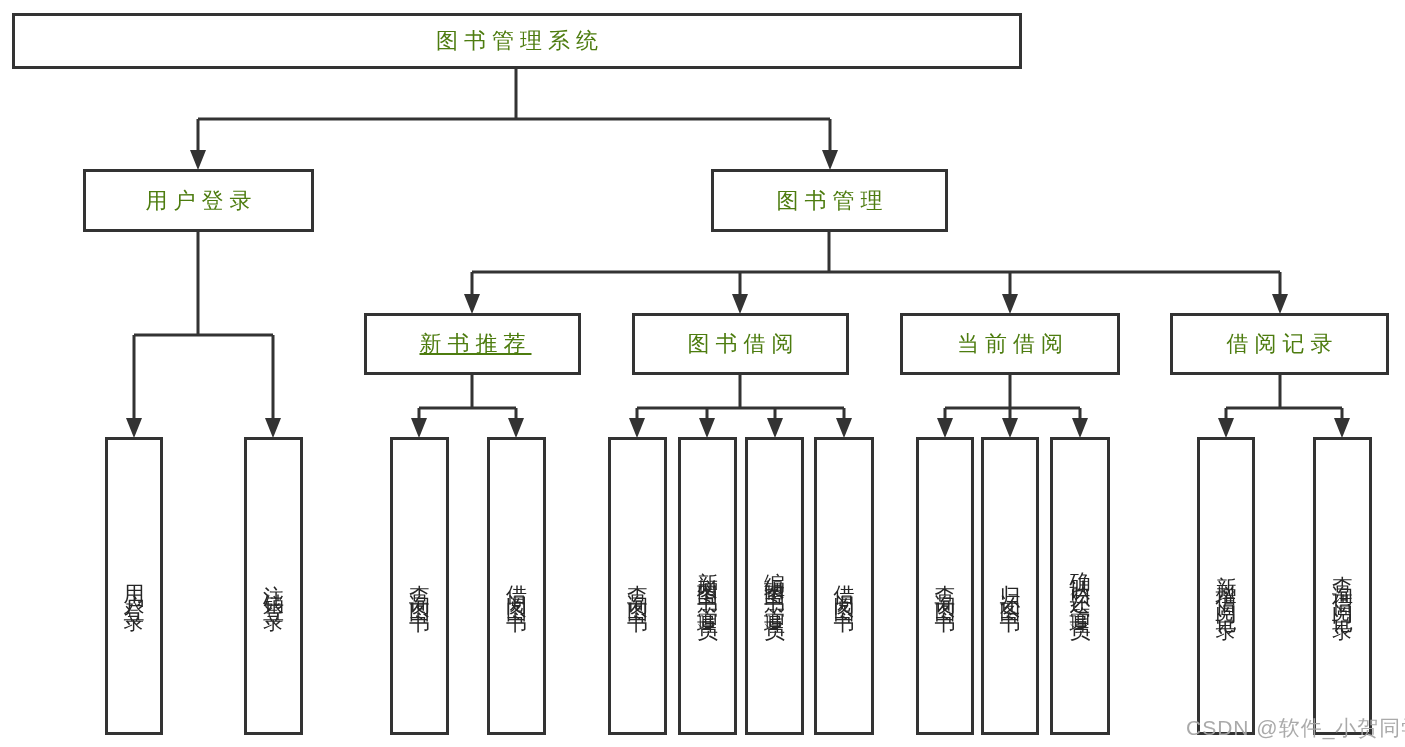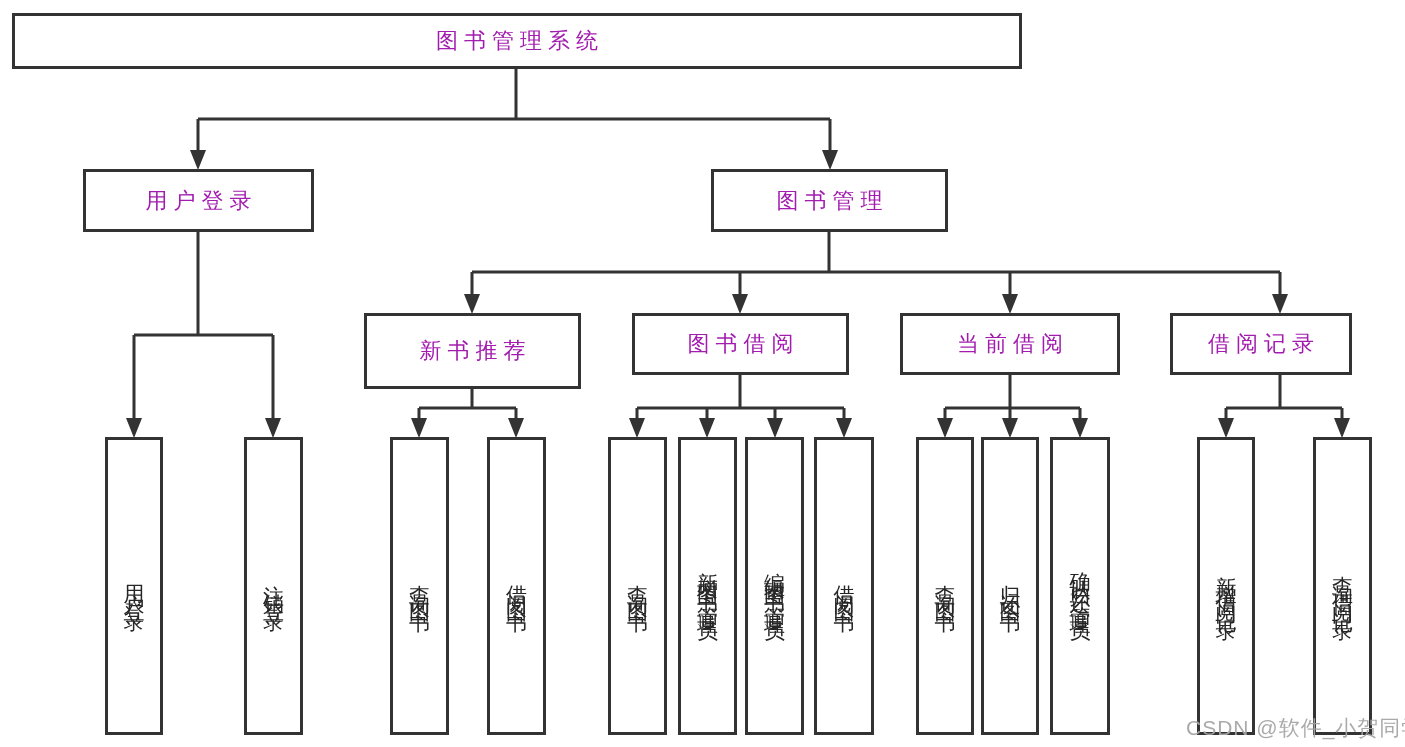--- a/index.html
+++ b/index.html
@@ -34,21 +34,21 @@
     position: absolute;
     box-sizing: border-box;
     border: 3px solid #333333;
     background: #ffffff;
     display: flex;
     align-items: center;
     justify-content: center;
     font-size: 22px;
     letter-spacing: 6px;
     text-indent: 6px;
-    color: #a21caf;
+    color: #4d7c0f;
     white-space: nowrap;
   }
   .vbox {
     position: absolute;
     box-sizing: border-box;
     top: 437px;
     height: 298px;
     border: 3px solid #333333;
     background: #ffffff;
     display: flex;
@@ -62,24 +62,24 @@
     letter-spacing: 9px;
     color: #262626;
     white-space: nowrap;
   }
   .vbox.long .vtext { letter-spacing: 7px; }
 
   
   .root { left: 12px;   top: 13px;  width: 1010px; height: 56px; }
   .l1a  { left: 83px;   top: 169px; width: 231px;  height: 63px; }
   .l1b  { left: 711px;  top: 169px; width: 237px;  height: 63px; text-align: center; }
-  .l2a  { left: 364px;  top: 313px; width: 217px;  height: 76px; }
+  .l2a  { left: 364px;  top: 313px; width: 217px;  height: 62px; text-decoration: underline; }
   .l2b  { left: 632px;  top: 313px; width: 217px;  height: 62px; }
   .l2c  { left: 900px;  top: 313px; width: 220px;  height: 62px; }
-  .l2d  { left: 1170px; top: 313px; width: 182px;  height: 62px; }
+  .l2d  { left: 1170px; top: 313px; width: 219px;  height: 62px; }
 
   
   .f1  { left: 105px;  width: 58px; }
   .f2  { left: 244px;  width: 59px; }
   .f3  { left: 390px;  width: 59px; }
   .f4  { left: 487px;  width: 59px; }
   .f5  { left: 608px;  width: 59px; }
   .f6  { left: 678px;  width: 59px; }
   .f7  { left: 745px;  width: 59px; }
   .f8  { left: 814px;  width: 60px; }

